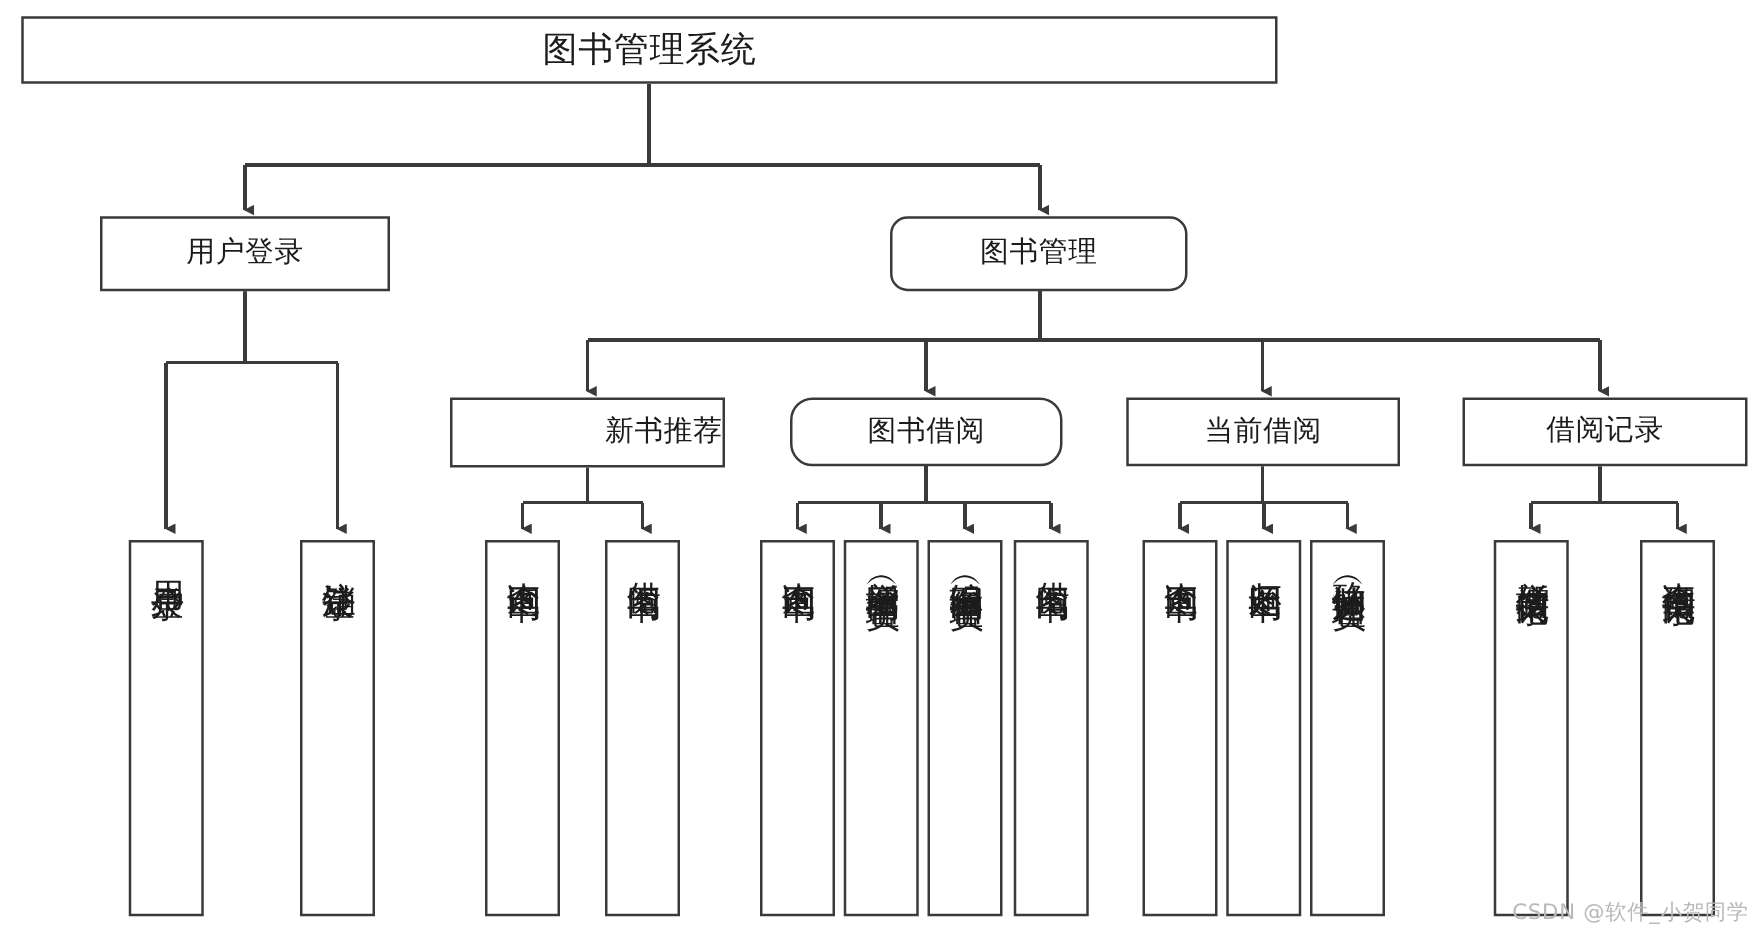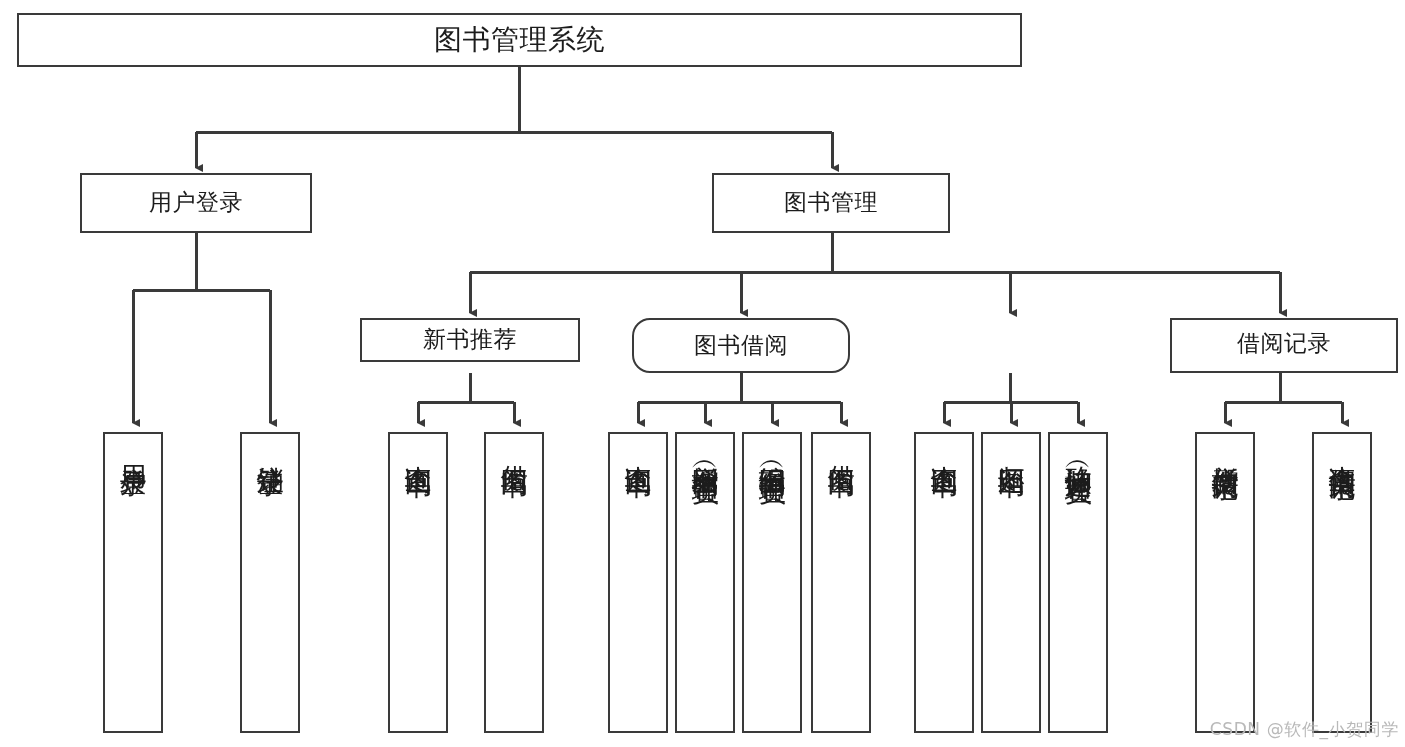--- a/index.html
+++ b/index.html
@@ -136,30 +136,33 @@
     </g>
   </svg>
 
   <div class="node h-node root" style="left:17px; top:13px; width:1005px; height:54px;">
     <span class="lbl">图书管理系统</span>
   </div>
 
   <div class="node h-node" style="left:80px; top:173px; width:232px; height:60px;">
     <span class="lbl">用户登录</span>
   </div>
-  <div class="node h-node" style="left:712px; top:173px; width:238px; height:60px;">
+  <div class="node h-node" style="left:712px; top:173px; width:238px; height:60px;border-radius:14px;">
     <span class="lbl">图书管理</span>
   </div>
 
-  <div class="node h-node" style="left:360px; top:318px; width:220px; height:44px;">
+  <div class="node h-node" style="left:360px; top:318px; width:220px; height:56px;justify-content:flex-end;">
     <span class="lbl">新书推荐</span>
   </div>
   <div class="node h-node" style="left:632px; top:318px; width:218px; height:55px;border-radius:18px;">
     <span class="lbl">图书借阅</span>
   </div>
+  <div class="node h-node" style="left:901px; top:318px; width:219px; height:55px;">
+    <span class="lbl">当前借阅</span>
+  </div>
   <div class="node h-node" style="left:1170px; top:318px; width:228px; height:55px;font-family:Liberation Mono, monospace;">
     <span class="lbl">借阅记录</span>
   </div>
 
   <div class="node v-node" style="left:103px; top:432px; width:60px; height:301px;">
     <span class="lbl">用户登录</span>
   </div>
   <div class="node v-node" style="left:240px; top:432px; width:60px; height:301px;">
     <span class="lbl">注销登录</span>
   </div>

